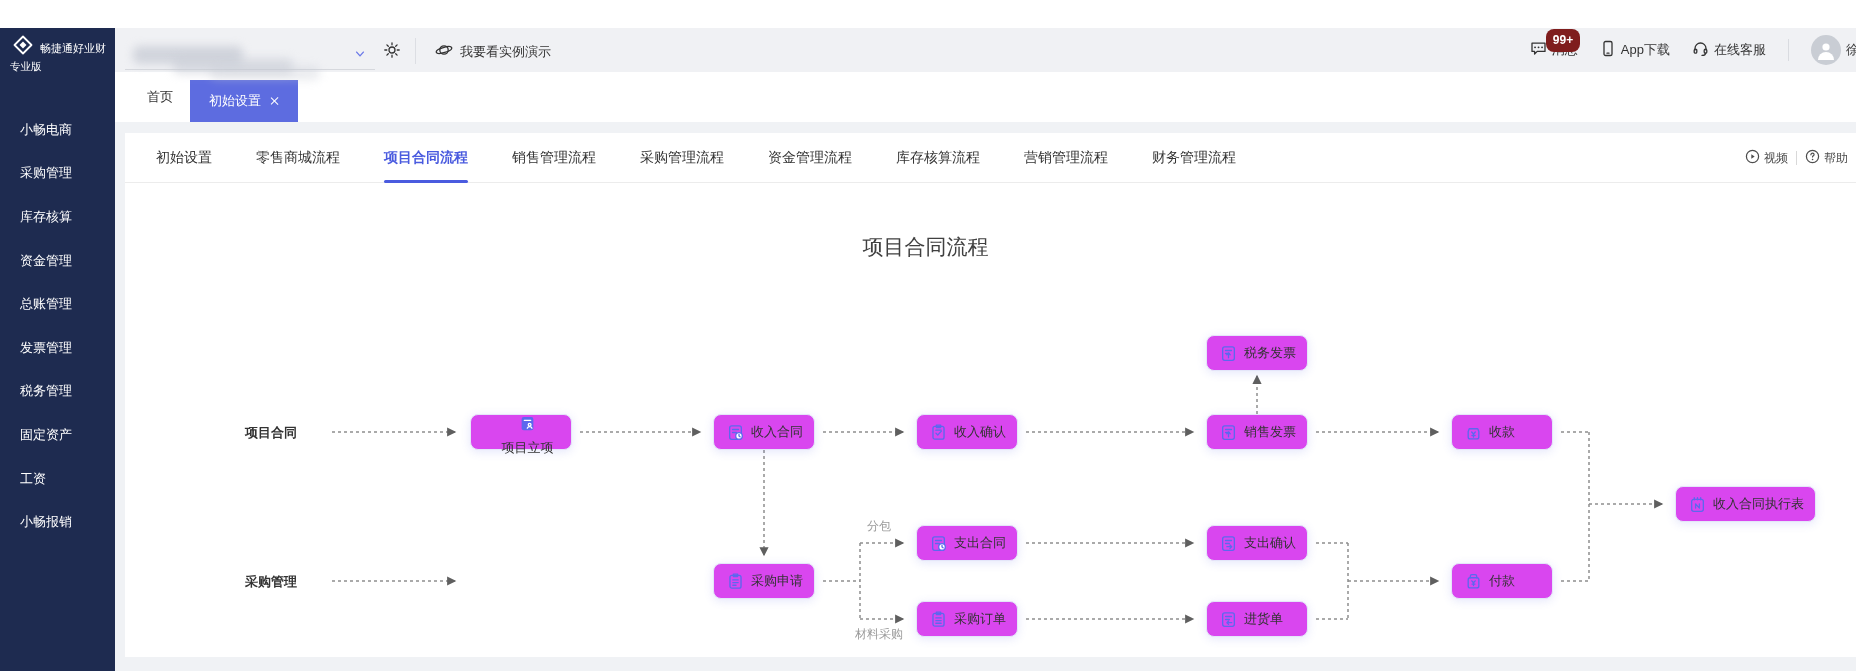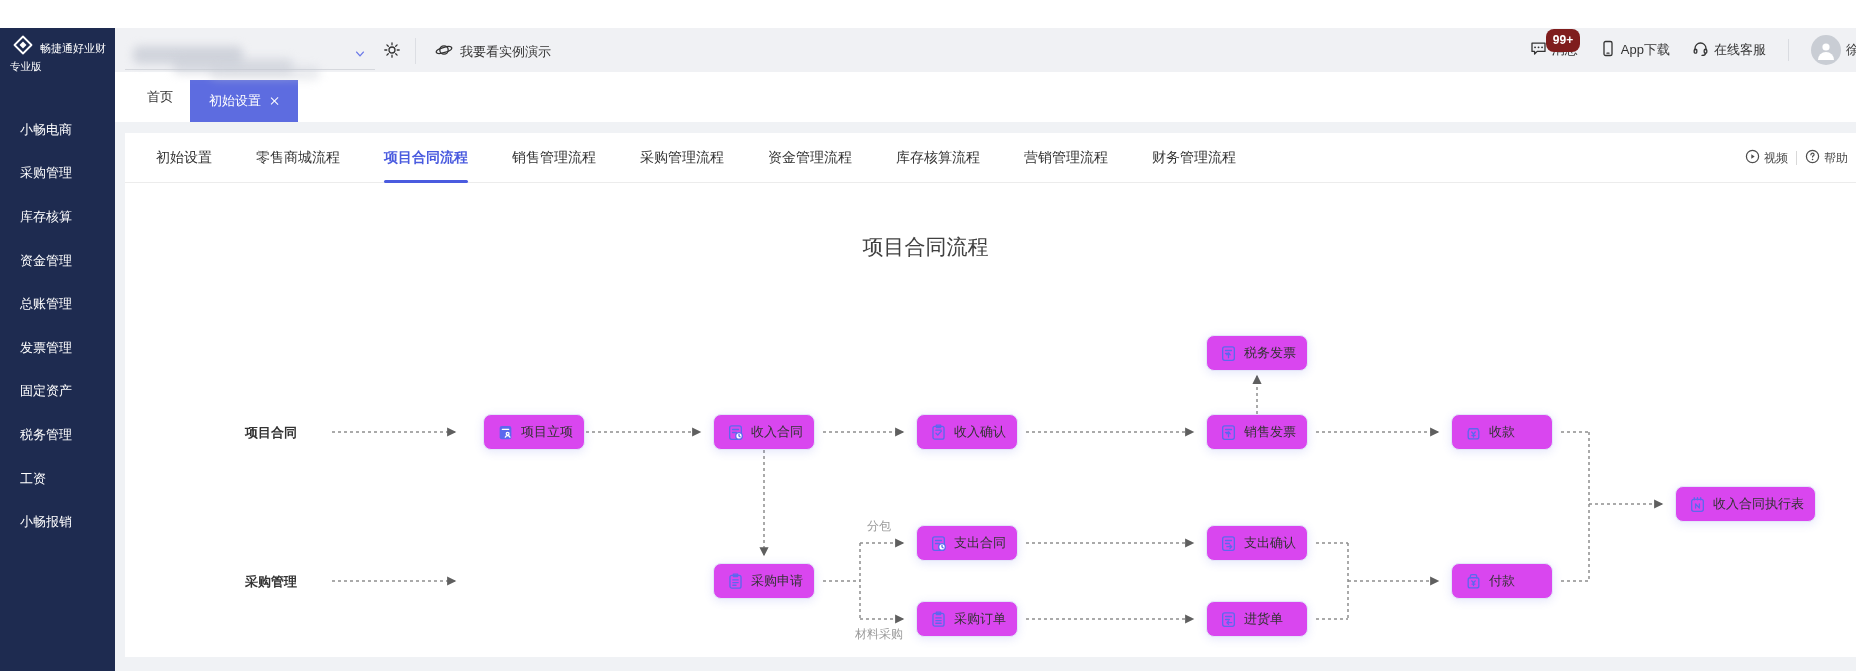--- a/index.html
+++ b/index.html
@@ -113,24 +113,24 @@
     <div class="side-item">
         <span>资金管理</span>
       </div>
     <div class="side-item">
         <span>总账管理</span>
       </div>
     <div class="side-item">
         <span>发票管理</span>
       </div>
     <div class="side-item">
+        <span>税务管理</span>
+      </div>
+    <div class="side-item">
         <span>固定资产</span>
-      </div>
-    <div class="side-item">
-        <span>税务管理</span>
       </div>
     <div class="side-item">
         <span>工资</span>
       </div>
     <div class="side-item">
         <span>小畅报销</span>
       </div>
   </nav>
 </aside>
 
@@ -277,21 +277,21 @@
       <path d="M1436 299 H1464 M1436 448 H1464 M1464 299 V448"></path>
       <path d="M1464 371 H1537" marker-end="url(#arr)"></path>
     </g>
   </svg>
 
   <div class="row-label" style="left:120px; top:291px;">项目合同</div>
   <div class="row-label" style="left:120px; top:440px;">采购管理</div>
   <div class="branch-label" style="left:742px; top:385px;">分包</div>
   <div class="branch-label" style="left:730px; top:493px;">材料采购</div>
 
-  <div class="node" style="left:358px; top:281px;">
+  <div class="node" style="left:345px; top:281px;flex-direction:column;">
     <span class="nicon">
       <svg class="nic" width="17" height="17" viewBox="0 0 16 16">
           <rect x="2.5" y="1.8" width="11" height="12.6" rx="2" fill="#5b68ee" stroke="none"></rect>
           <path d="M5 5h6" stroke="#fff"></path>
           <circle cx="10" cy="9.2" r="1.3" stroke="#fff"></circle>
           <path d="M7.8 12.4c.4-1 1.2-1.5 2.2-1.5s1.8.5 2.2 1.5" stroke="#fff"></path>
         </svg>
     </span>
     <span>项目立项</span>
   </div>

